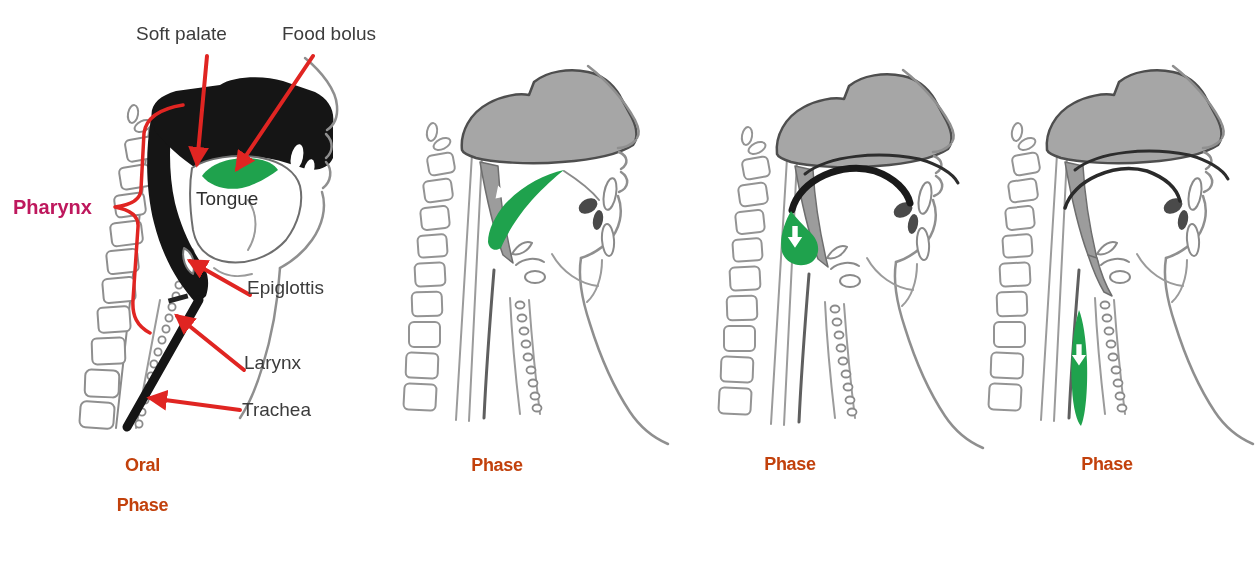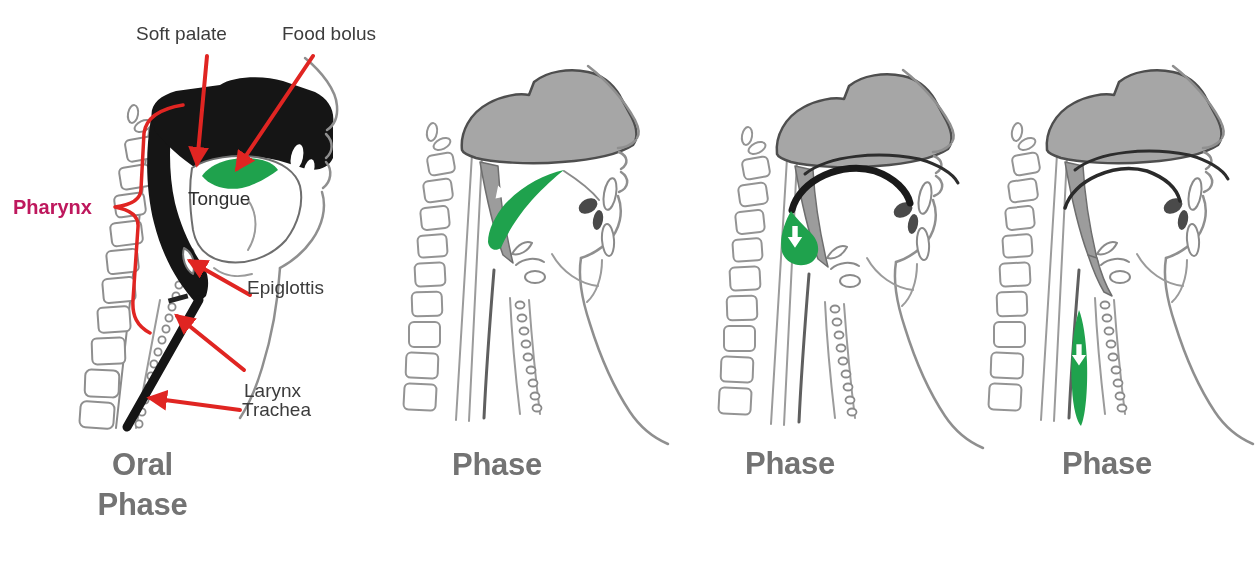--- a/index.html
+++ b/index.html
@@ -8,22 +8,22 @@
     font-family:"Liberation Sans", sans-serif;
     border-radius:28px;
   }
   #artwork{position:absolute;left:0;top:0;}
   .label{
     position:absolute;white-space:nowrap;color:#3c3c3c;font-size:19px;z-index:5;
   }
   .label.inner{color:#2e2e2e;font-size:19px;}
   .label.bold{color:#be185d;font-weight:bold;font-size:20px;}
   .caption{
-    position:absolute;text-align:center;color:#737373;font-weight:bold;
-    font-size:31px;line-height:40px;z-index:5;letter-spacing:-0.3px;
+    position:absolute;text-align:center;color:#c2410c;font-weight:bold;
+    font-size:18px;line-height:40px;z-index:5;letter-spacing:-0.3px;
   }
   .caption span{display:block;}
 </style>
 </head>
 <body>
 
 <div id="stage">
 
   <svg id="artwork" width="1256" height="569" viewBox="0 0 1256 569" xmlns="http://www.w3.org/2000/svg">
     <defs>
@@ -203,24 +203,24 @@
       <path d="M88,150 C96,122 138,104 170,113 C189,120 200,131 203,143" stroke="#2a2a2a" stroke-width="3.5"></path>
       <path d="M111,197 C116,212 121,224 127,234 L135,238 C128,226 123,212 120,200 Z" fill="#9c9c9c" stroke="#6e6e6e" stroke-width="1.5"></path>
       <path d="M102,252 C96,272 93,302 95,330 C96,350 100,364 104,368
                C108,360 111,334 110,304 C109,280 106,262 102,252 Z" fill="#1FA24D"></path>
       <use href="#bolus-arrow-shape" transform="translate(102,296) scale(0.88)" fill="#ffffff"></use>
     </g>
   </svg>
 
   <div class="label" style="left:136px;top:23px;">Soft palate</div>
   <div class="label" style="left:282px;top:23px;">Food bolus</div>
-  <div class="label inner" style="left:188px;top:188px;">Tongue</div>
+  <div class="label inner" style="left:196px;top:188px;">Tongue</div>
   <div class="label bold" style="left:13px;top:196px;">Pharynx</div>
   <div class="label" style="left:247px;top:277px;">Epiglottis</div>
-  <div class="label" style="left:244px;top:380px;">Larynx</div>
+  <div class="label" style="left:244px;top:352px;">Larynx</div>
   <div class="label" style="left:242px;top:399px;">Trachea</div>
 
   <div class="caption" style="left:60px;top:445px;width:165px;">
     <span>Oral</span>
     <span>Phase</span>
   </div>
   <div class="caption" style="left:389px;top:445px;width:216px;">
     <span>Phase</span>
   </div>
   <div class="caption" style="left:688px;top:444px;width:204px;">

